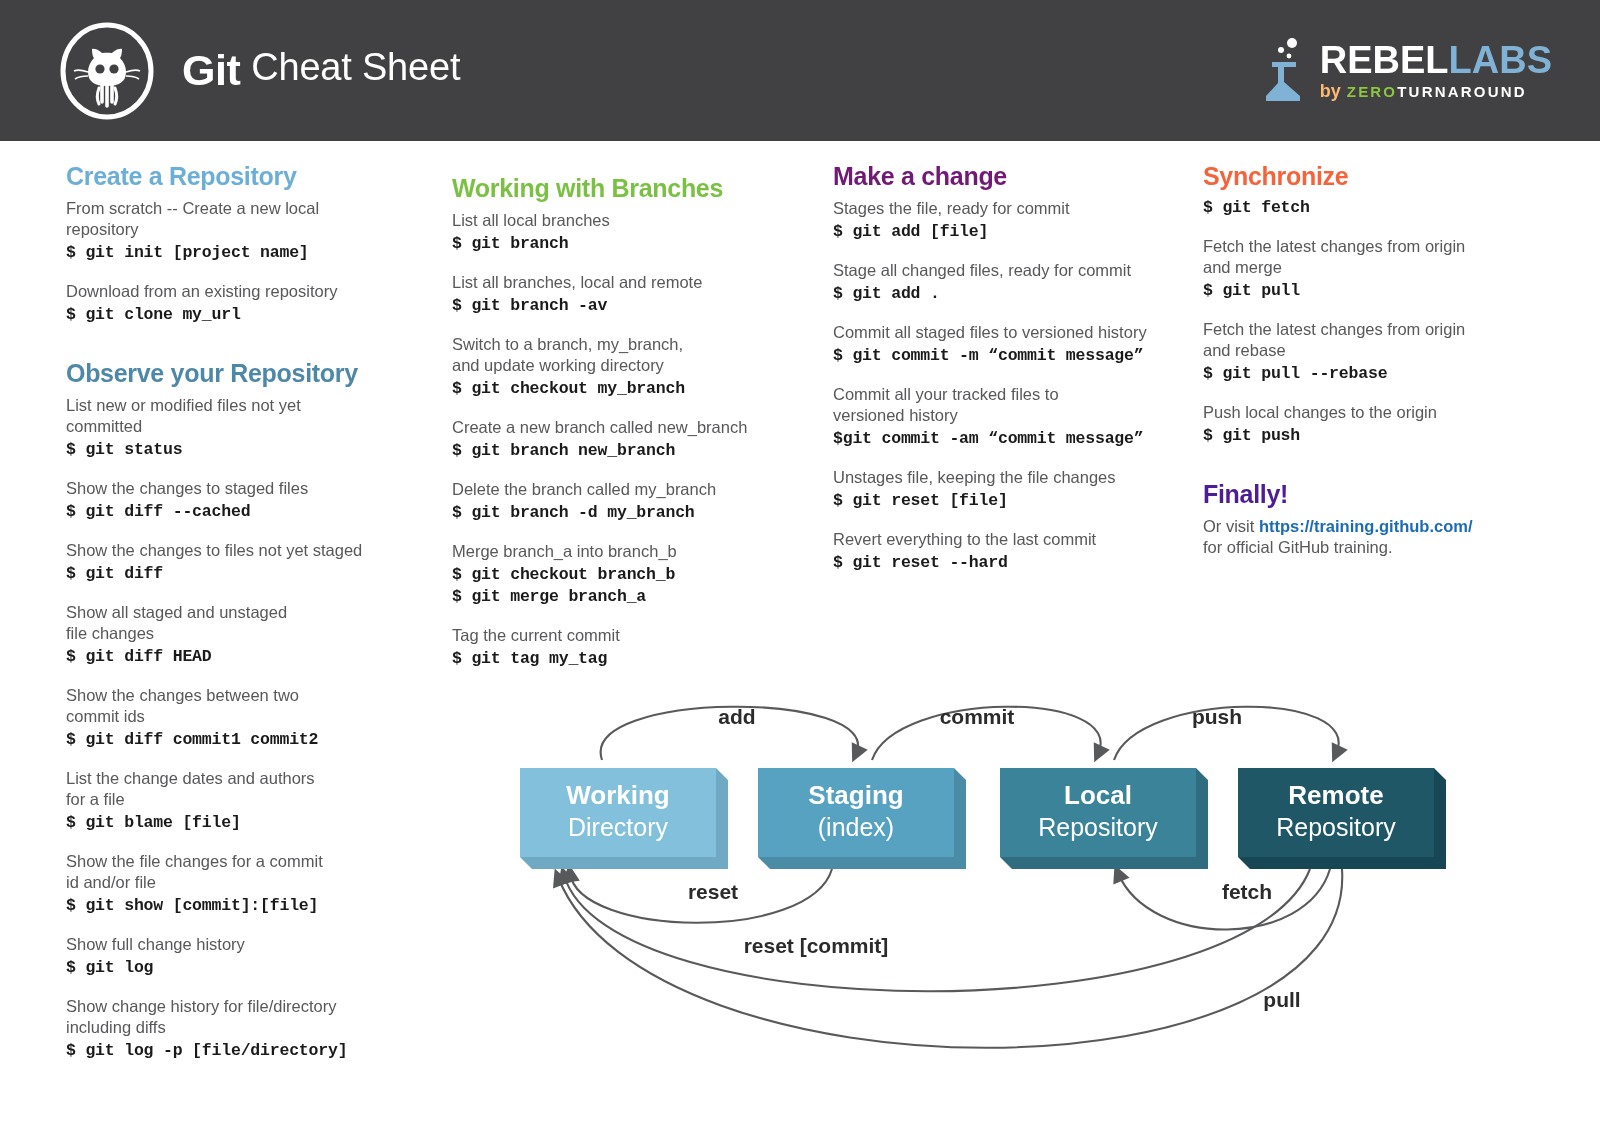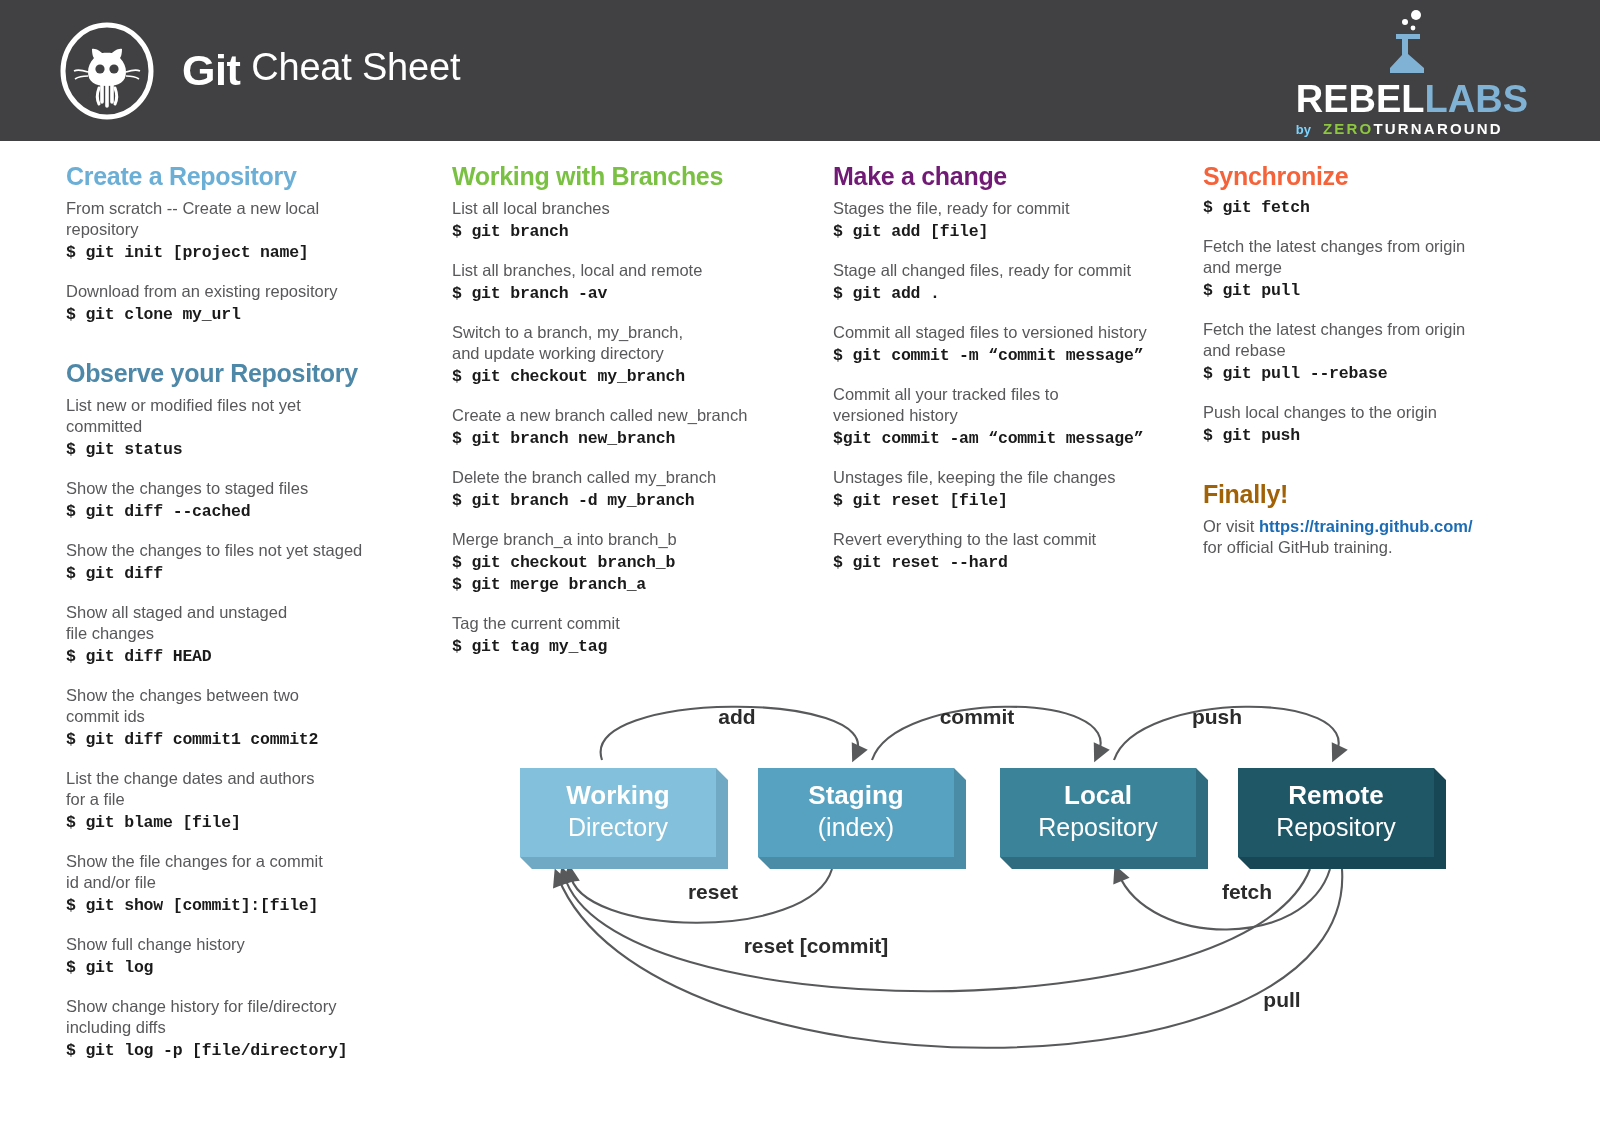--- a/index.html
+++ b/index.html
@@ -23,30 +23,30 @@
   }
   .title-block { margin-left: 26px; display: flex; align-items: flex-start; }
   .title-git {
     font-size: 43px; font-weight: bold; color: #ffffff; letter-spacing: -0.5px;
   }
   .title-rest {
     font-size: 38px; font-weight: 300; color: #ffffff; margin-left: 11px;
     letter-spacing: -0.2px;
   }
   .brand {
-    position: absolute; right: 72px; top: 50%; transform: translateY(-50%);
-    display: flex; align-items: center; flex-direction: column;
+    position: absolute; right: 48px; top: 50%; transform: translateY(-50%);
+    display: flex; align-items: center;
   }
   .brand-flask { margin-right: 6px; }
   .brand-text { display: flex; flex-direction: column; line-height: 1; }
   .brand-row1 { display: flex; align-items: baseline; }
   .brand-rebel { font-size: 38px; font-weight: bold; color: #ffffff; letter-spacing: 0px; }
   .brand-labs  { font-size: 38px; font-weight: bold; color: #7FB2D4; letter-spacing: 0px; }
   .brand-row2 { display: flex; align-items: baseline; margin-top: 3px; justify-content: flex-start; }
-  .brand-by { font-size: 13px; font-weight: bold; color: #7dd3fc; margin-right: 12px; }
+  .brand-by { font-size: 18px; font-weight: bold; color: #fdba74; margin-right: 6px; }
   .brand-zero { font-size: 15px; font-weight: bold; color: #8DC63F; letter-spacing: 2.2px; }
   .brand-ta   { font-size: 15px; font-weight: bold; color: #ffffff; letter-spacing: 2.2px; }
 
   
   .col { position: absolute; top: 163px; }
   #col1 { left: 66px;   width: 372px; }
   #col2 { left: 452px;  width: 360px; }
   #col3 { left: 833px;  width: 350px; }
   #col4 { left: 1203px; width: 340px; }
 
@@ -177,21 +177,21 @@
       <div class="entry">
         <div class="desc">Show full change history</div>
         <div class="cmd">$ git log</div>
       </div>
       <div class="entry">
         <div class="desc">Show change history for file/directory<br>including diffs</div>
         <div class="cmd">$ git log -p [file/directory]</div>
       </div>
     </div>
   <div class="col" id="col2">
-      <h2 class="section-title" style="color: rgb(122, 193, 67);">Working with Branches</h2>
+      <h2 class="section-title" style="color: rgb(122, 193, 67); margin-top: 12px;">Working with Branches</h2>
       <div class="entry">
         <div class="desc">List all local branches</div>
         <div class="cmd">$ git branch</div>
       </div>
       <div class="entry">
         <div class="desc">List all branches, local and remote</div>
         <div class="cmd">$ git branch -av</div>
       </div>
       <div class="entry">
         <div class="desc">Switch to a branch, my_branch,<br>and update working directory</div>
@@ -252,21 +252,21 @@
         <div class="cmd">$ git pull</div>
       </div>
       <div class="entry">
         <div class="desc">Fetch the latest changes from origin<br>and rebase</div>
         <div class="cmd">$ git pull --rebase</div>
       </div>
       <div class="entry">
         <div class="desc">Push local changes to the origin</div>
         <div class="cmd">$ git push</div>
       </div>
-      <h2 class="section-title gap-top" style="color: #a16207;">Finally!</h2>
+      <h2 class="section-title gap-top" style="color: #4c1d95;">Finally!</h2>
       <div class="entry desc">Or visit <a class="extlink" href="#">https://training.github.com/</a><br>for official GitHub training.</div>
     </div>
 
   <div id="diagram">
     <svg width="1060" height="400" viewBox="0 0 1060 400">
       <defs>
         <marker id="ah" markerWidth="11" markerHeight="11" refX="5.2" refY="5.2" orient="auto" markerUnits="strokeWidth">
           <path d="M1,1 L9.5,5.2 L1,9.4 z" fill="#58595B"></path>
         </marker>
       </defs>

